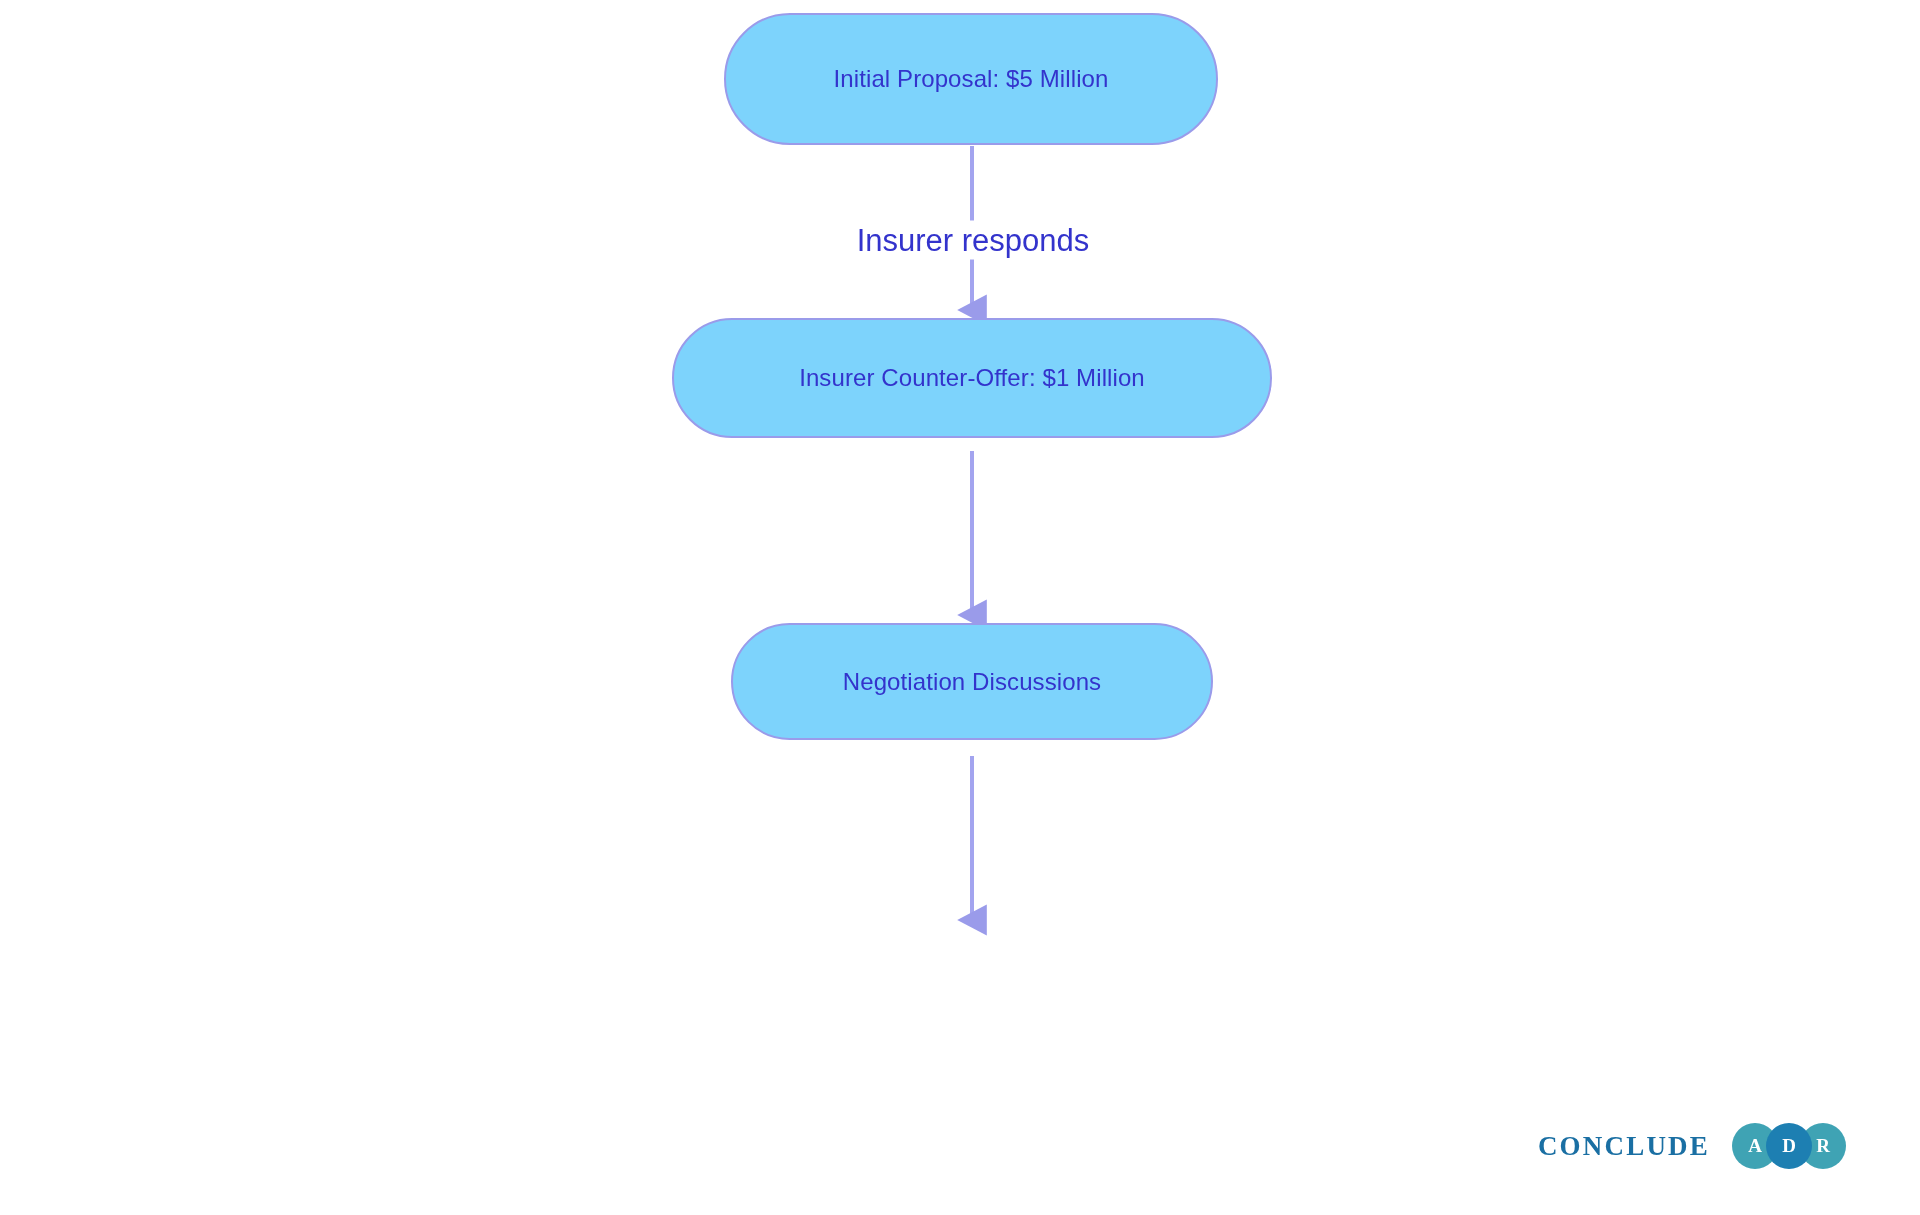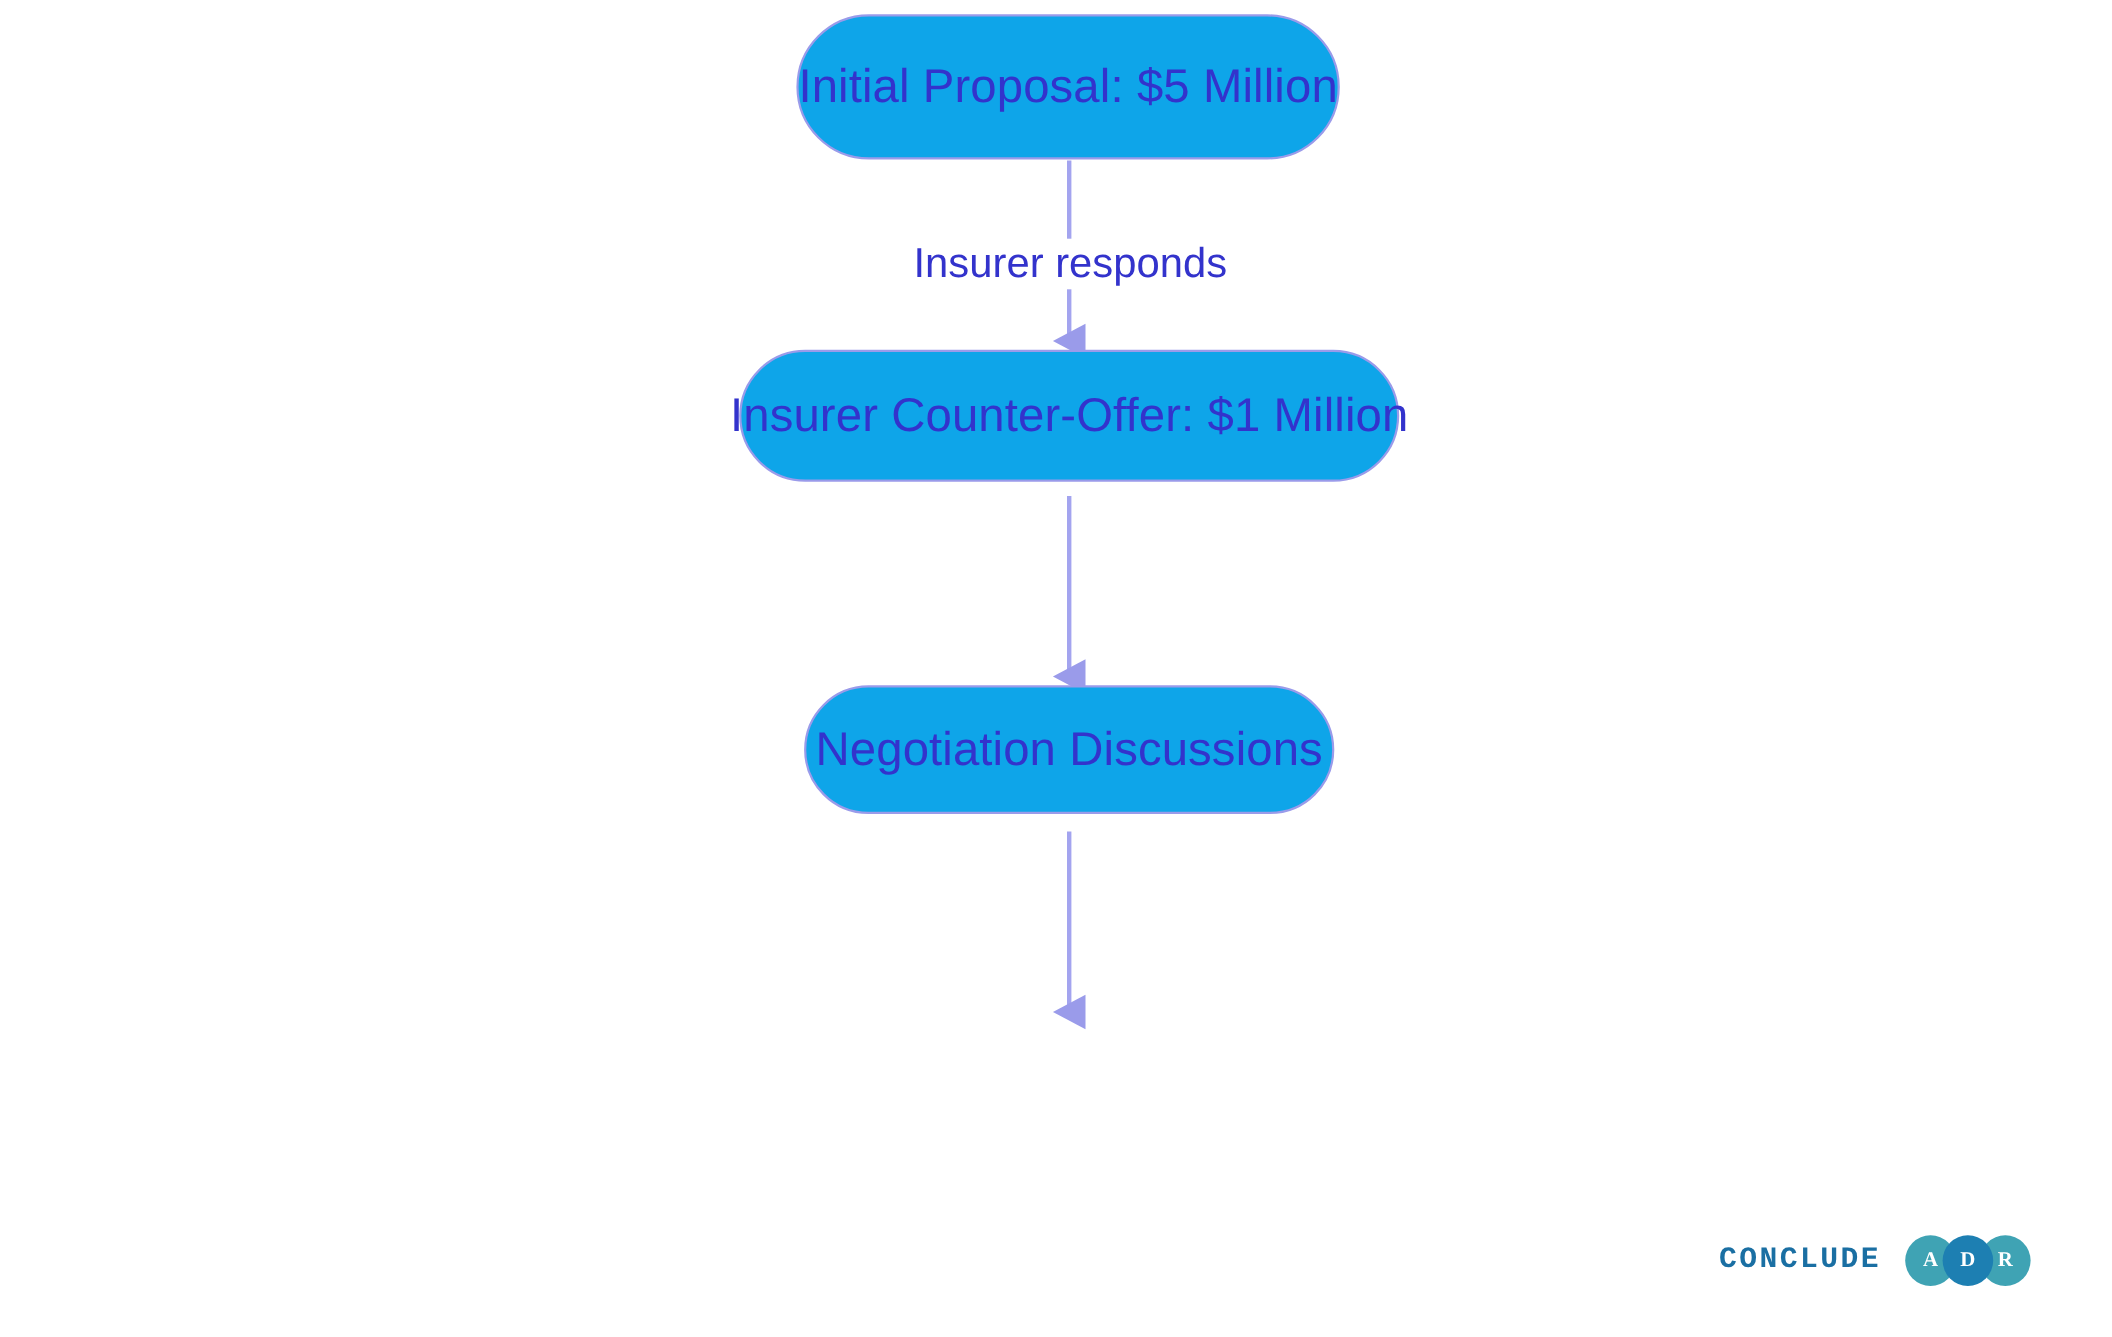--- a/index.html
+++ b/index.html
@@ -22,28 +22,28 @@
     left: 0;
     top: 0;
     width: 1920px;
     height: 1215px;
   }
 
   
   .node {
     position: absolute;
     box-sizing: border-box;
-    background: #0ea5e9;
+    background: #7dd3fc;
     border: 2px solid #9a9bea;
     border-radius: 80px;
     display: flex;
     align-items: center;
     justify-content: center;
     color: #3333cc;
-    font-size: 43px;
+    font-size: 24px;
     font-weight: 400;
     letter-spacing: 0.1px;
     white-space: nowrap;
     z-index: 3;
   }
   .node-label {
     color: #3333cc;
     line-height: 1;
   }
 
@@ -60,41 +60,41 @@
     height: 1215px;
     z-index: 1;
   }
 
   
   .edge-label {
     position: absolute;
     transform: translate(-50%, -50%);
     background: #ffffff;
     color: #3333cc;
-    font-size: 38px;
+    font-size: 31px;
     line-height: 1;
     white-space: nowrap;
     padding: 4px 8px;
     z-index: 2;
   }
   #edge-label-0 { left: 973px; top: 240px; }
   #edge-label-1 { left: 973px; top: 545px; }
   #edge-label-2 { left: 973px; top: 850px; }
 
   
   #brand-logo {
     position: absolute;
     right: 74px;
     bottom: 46px;
     display: flex;
     align-items: center;
     z-index: 5;
   }
   #brand-wordmark {
-    font-family: Liberation Mono, monospace;
+    font-family: Liberation Serif, serif;
     font-size: 27px;
     font-weight: 700;
     letter-spacing: 2.2px;
     color: #1a6fa3;
     margin-right: 22px;
   }
   .logo-circles {
     position: relative;
     display: flex;
     align-items: center;

